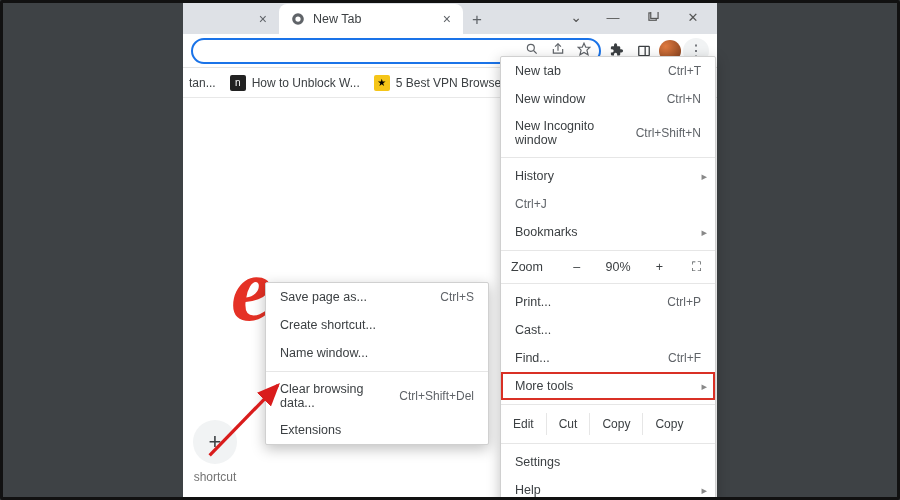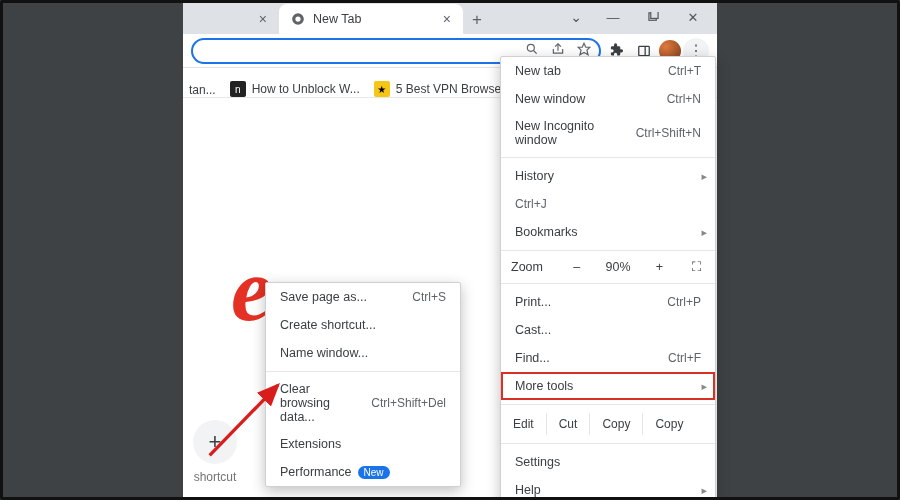--- a/index.html
+++ b/index.html
@@ -17,21 +17,21 @@
   .wcbtn{width:40px;height:30px;display:flex;align-items:center;justify-content:center;color:#555;font-size:13px}
   .chev{width:34px;display:flex;align-items:center;justify-content:center;color:#555;font-size:14px}
   
   .toolbar{height:34px;background:#fff;border-bottom:1px solid #e3e3e3;display:flex;align-items:center;padding:0 8px;gap:2px}
   .omnibox{flex:1;height:26px;border:2px solid #1a73e8;border-radius:14px;display:flex;align-items:center;justify-content:flex-end;padding:0 8px;gap:12px}
   .obicon{color:#5f6368;font-size:14px}
   .tbicon{width:26px;height:26px;display:flex;align-items:center;justify-content:center;color:#5f6368;font-size:14px}
   .avatar{width:22px;height:22px;border-radius:50%;background:radial-gradient(circle at 30% 30%,#e07a3f,#7a3a1a)}
   .kebab{width:26px;height:26px;display:flex;align-items:center;justify-content:center;color:#5f6368;background:#f1f3f4;border-radius:50%;font-size:16px;letter-spacing:0}
   
-  .bmbar{height:30px;background:#fff;border-bottom:1px solid #e8e8e8;display:flex;align-items:flex-end;padding:0 6px;gap:14px;font-size:12px;color:#3c4043;overflow:hidden;white-space:nowrap}
+  .bmbar{height:30px;background:#fff;border-bottom:1px solid #e8e8e8;display:flex;align-items:center;padding:0 6px;gap:14px;font-size:12px;color:#3c4043;overflow:hidden;white-space:nowrap}
   .bm{display:flex;align-items:center;gap:6px}
   .bmico{width:16px;height:16px;background:#222;border-radius:2px;display:flex;align-items:center;justify-content:center;color:#fff;font-size:10px}
   .bmico.y{background:#f5c518;color:#000}
   
   .content{position:relative;height:402px}
   .biglogo{position:absolute;left:48px;top:145px;font:700 92px/1 Georgia,serif;color:#e53125;font-style:italic}
   .shortcut{position:absolute;left:10px;bottom:16px;display:flex;flex-direction:column;align-items:center;gap:6px}
   .shortcut .circle{width:44px;height:44px;border-radius:50%;background:#f1f3f4;display:flex;align-items:center;justify-content:center;font-size:22px;color:#3c4043}
   .shortcut .lbl{font-size:12px;color:#737373}
   
@@ -43,21 +43,21 @@
   .msep{height:1px;background:#e6e6e6;margin:4px 0}
   .menu.main{left:500px;top:56px;width:216px}
   .zoomrow{display:flex;align-items:center;padding:4px 10px;gap:18px;font-size:12.5px}
   .zoomrow .zl{width:48px}
   .zbtn{width:28px;text-align:center;color:#3c4043}
   .fs{width:22px;text-align:center;font-size:13px}
   .editrow{display:flex;align-items:center;padding:4px 0;font-size:12px}
   .editrow span:first-child{padding:0 12px}
   .editrow .eb{padding:4px 12px;border-left:1px solid #e6e6e6}
   .hl{outline:2px solid #d93025;outline-offset:-2px}
-  .menu.sub{left:265px;top:282px;width:196px}
+  .menu.sub{left:265px;top:282px;width:224px}
   .newbadge{display:inline-block;background:#1a73e8;color:#fff;font-size:10px;padding:1px 6px;border-radius:8px;margin-left:6px}
   
   .redarrow{position:absolute;left:204px;top:376px;width:85px;height:85px;z-index:60;pointer-events:none}
 </style>
 </head>
 <body>
 
 <div class="window">
 
   <div class="tabstrip">
@@ -220,23 +220,20 @@
       <span class="lbl">Name window...</span>
     </div>
   <div class="msep"></div>
   <div class="mi">
       <span class="lbl">Clear browsing data...</span>
       <span class="sc">Ctrl+Shift+Del</span>
     </div>
   <div class="mi">
       <span class="lbl">Extensions</span>
     </div>
-  <div class="mi">
-      <span class="lbl"><span>Performance</span><span class="newbadge">New</span></span>
-    </div>
 
 </div>
 
 <svg class="redarrow" viewBox="0 0 90 90">
   <defs>
       <marker id="ah" markerWidth="8" markerHeight="8" refX="6" refY="3" orient="auto">
         <path d="M0 0 L7 3 L0 6 z" fill="#d91c1c"></path>
       </marker>
     </defs>
   <line x1="6" y1="84" x2="78" y2="10" stroke="#d91c1c" stroke-width="3.5" marker-end="url(#ah)"></line>

